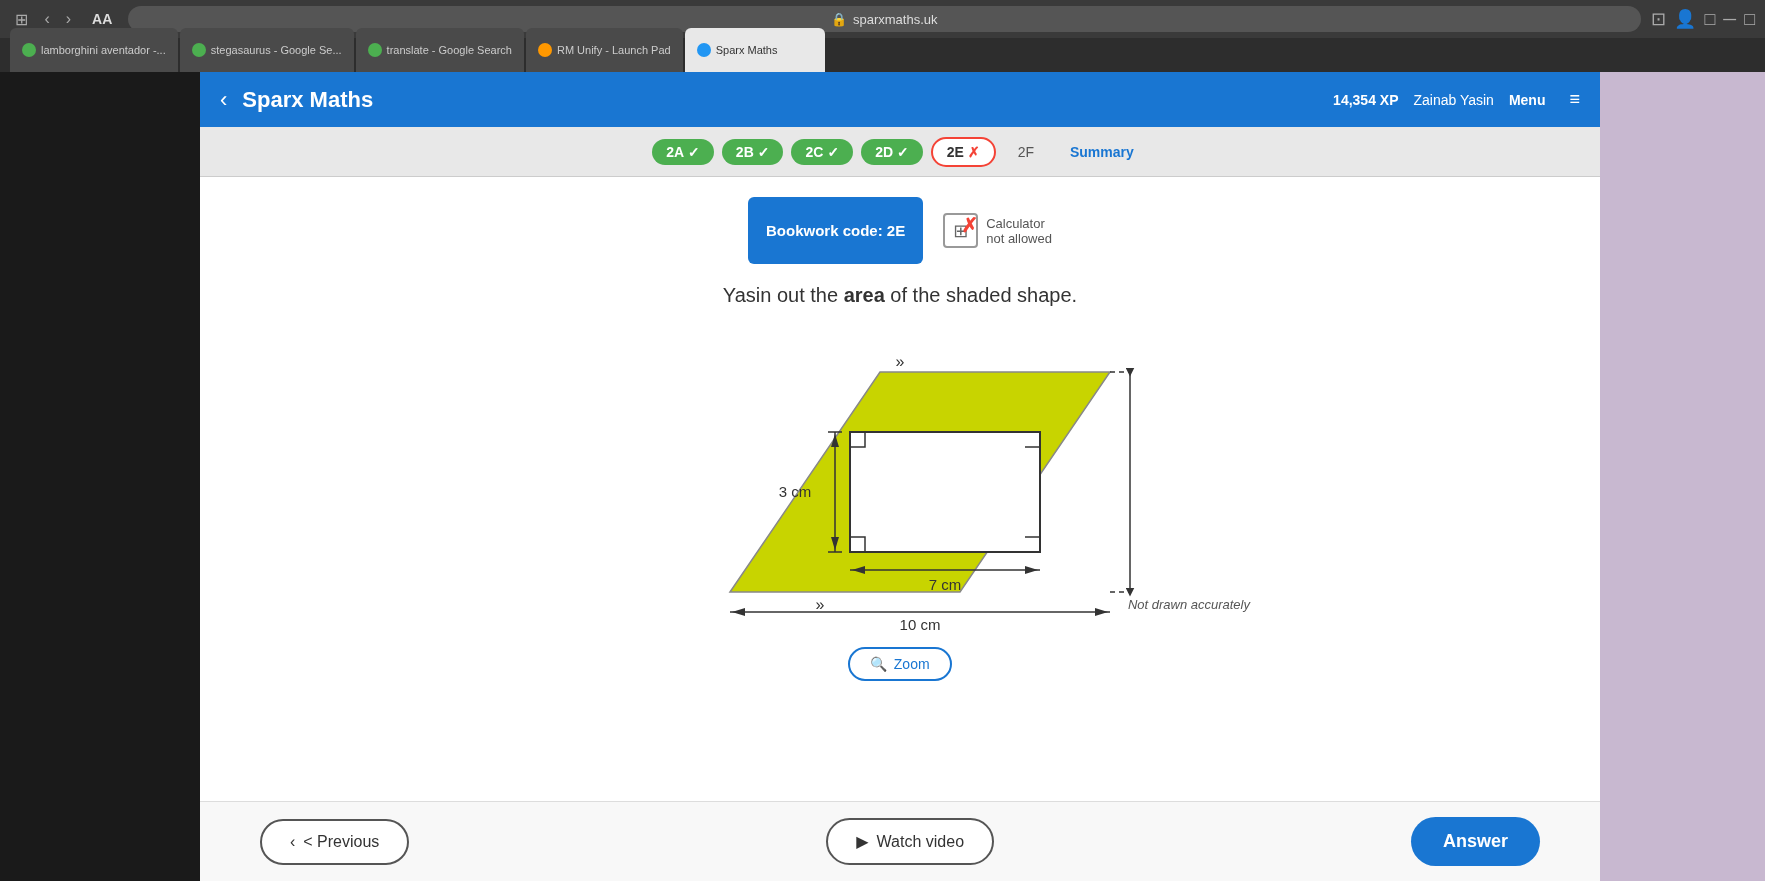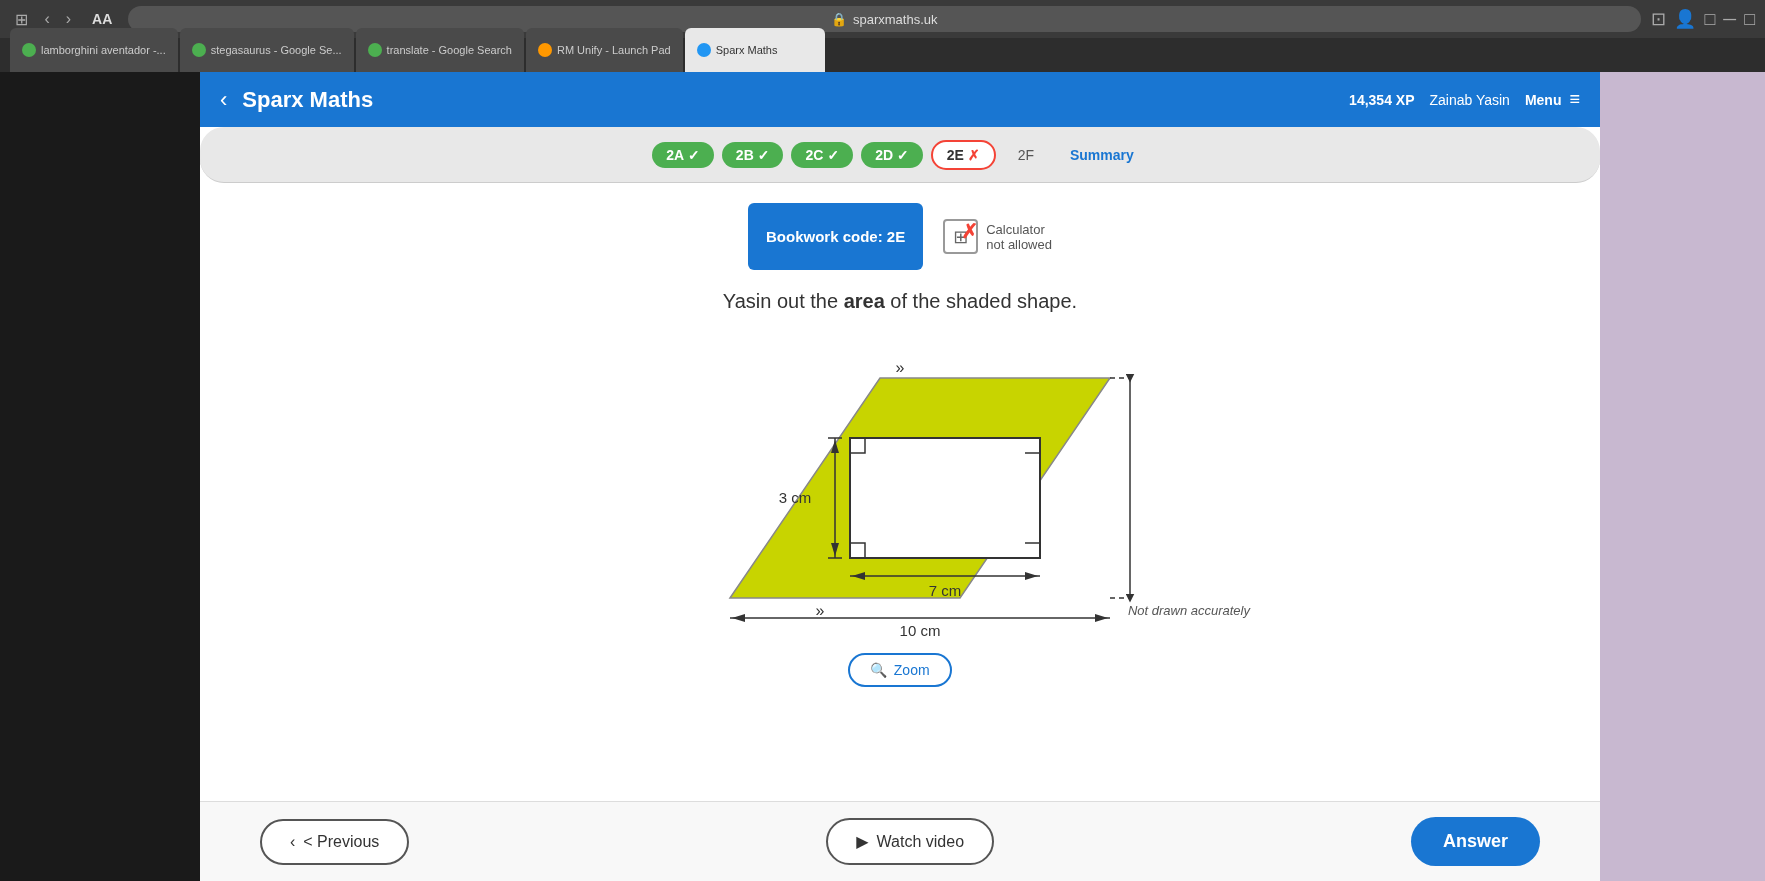--- a/index.html
+++ b/index.html
@@ -125,34 +125,33 @@
       font-weight: bold;
     }
     .user-name { color: white; }
     .menu-btn {
       color: white;
       font-size: 14px;
       font-weight: bold;
       cursor: pointer;
       display: flex;
       align-items: center;
-      gap: 8px;
+      gap: 24px;
     }
     .hamburger-icon { font-size: 18px; }
 
     
     .task-tabs {
       background: #e8e8e8;
-      height: 56px;
+      height: 50px;
       display: flex;
       align-items: center;
       justify-content: center;
       gap: 8px;
       border-bottom: 1px solid #ccc;
-      border-radius: 24px;
     }
     .task-tab {
       padding: 5px 14px;
       border-radius: 20px;
       font-size: 14px;
       font-weight: bold;
       cursor: pointer;
       display: flex;
       align-items: center;
       gap: 4px;

